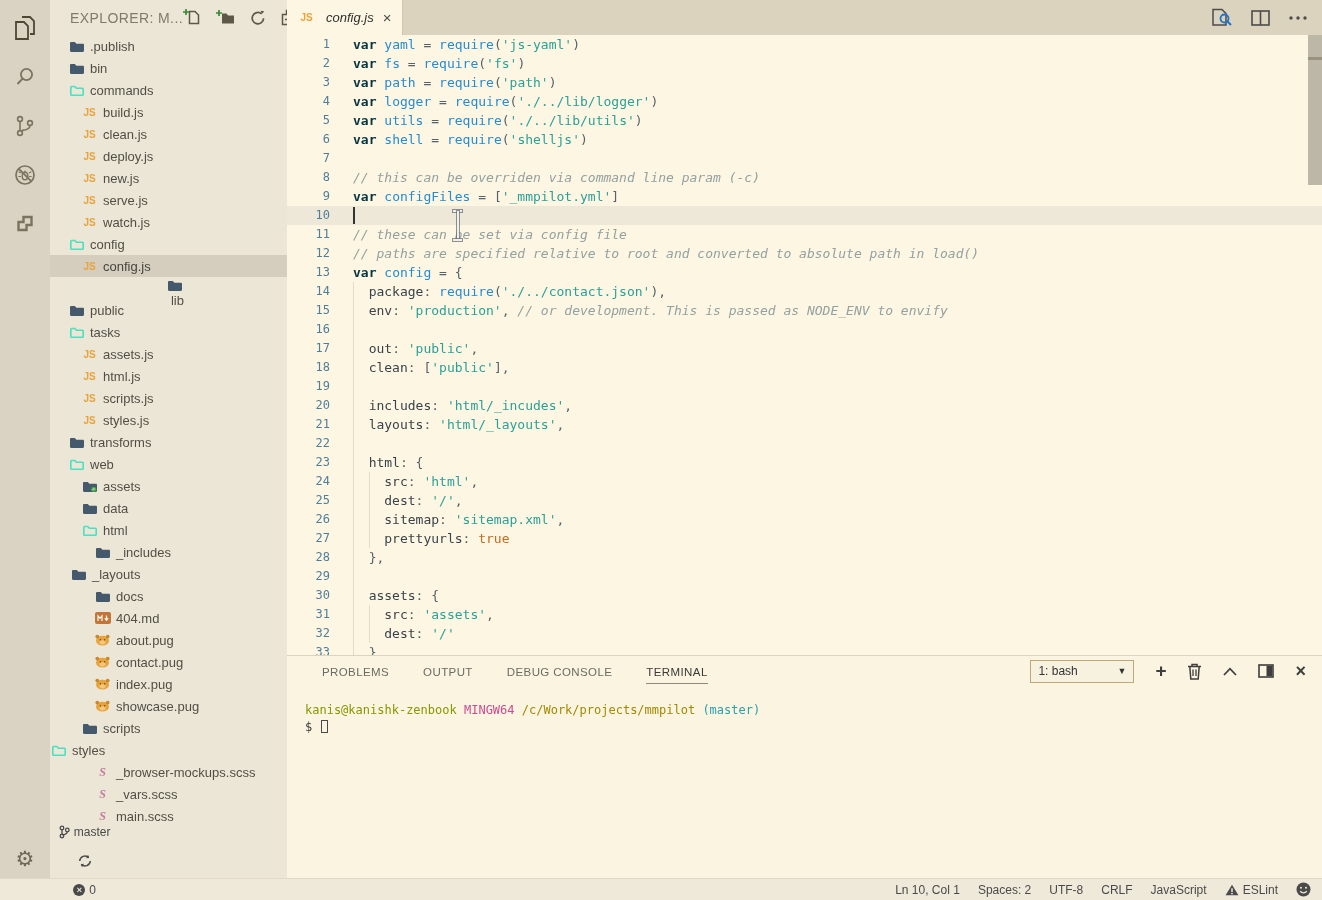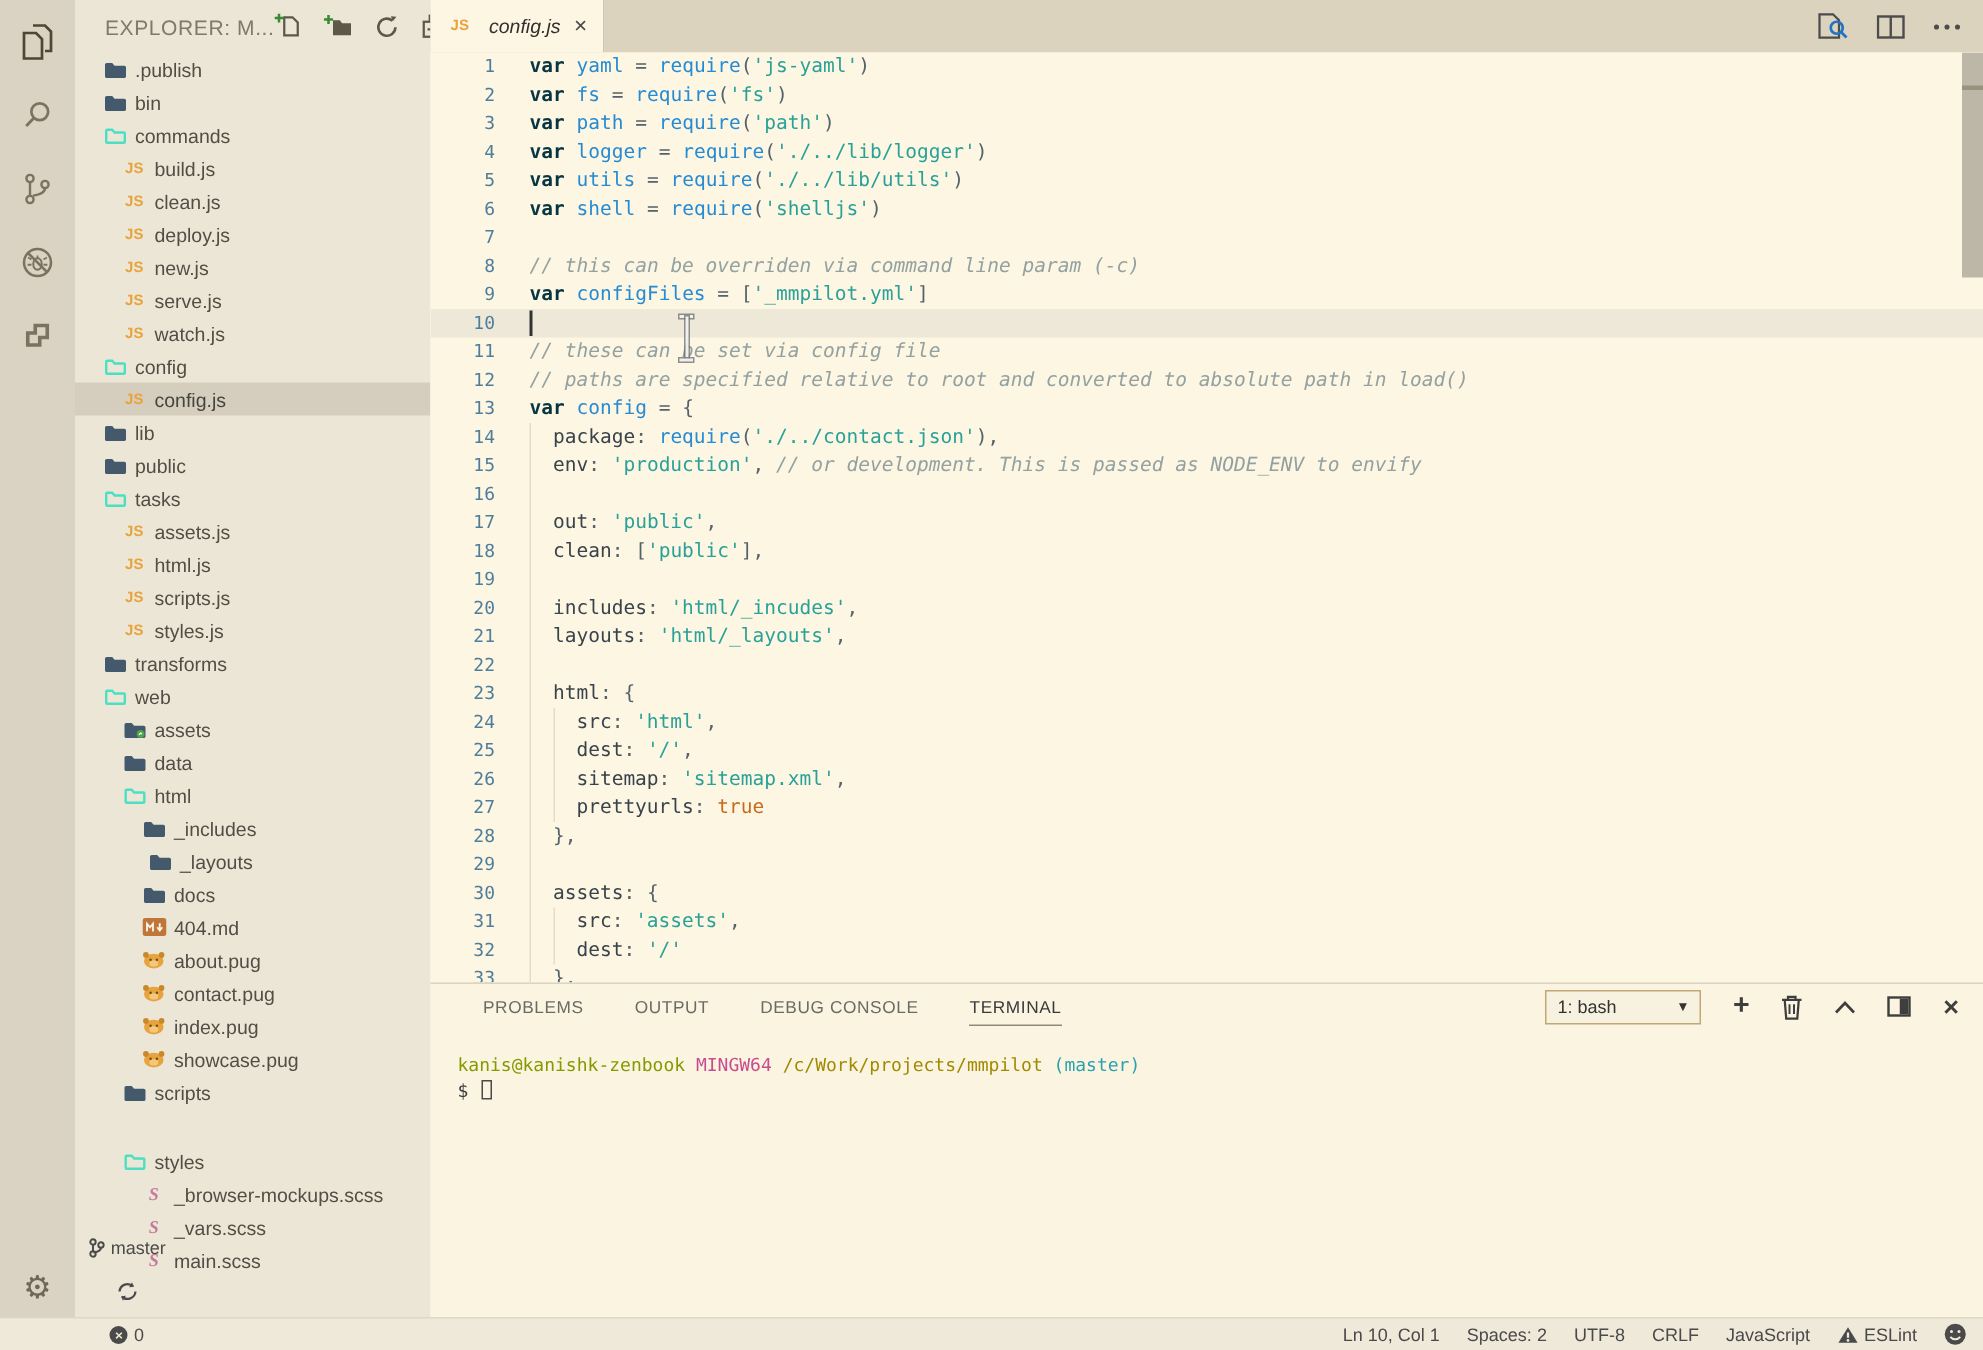--- a/index.html
+++ b/index.html
@@ -237,21 +237,21 @@
           </svg>
         </span>
         <span>config</span>
       </div>
       <div class="row sel" style="padding-left: 31px;">
         <span class="ticon">
           <span class="jsico">JS</span>
         </span>
         <span>config.js</span>
       </div>
-      <div class="row" style="padding-left: 18px;">
+      <div class="row" style="padding-left: 18px; flex-direction: column;">
         <span class="ticon">
           <svg width="16" height="13" viewBox="0 0 16 13" fill="none">
             <path d="M1 3.2c0-.7.5-1.2 1.2-1.2h3.6l1.6 1.8h6.4c.7 0 1.2.5 1.2 1.2v5.8c0 .7-.5 1.2-1.2 1.2H2.2c-.7 0-1.2-.5-1.2-1.2z" fill="#44596C"></path>
           </svg>
         </span>
         <span>lib</span>
       </div>
       <div class="row" style="padding-left: 18px;">
         <span class="ticon">
           <svg width="16" height="13" viewBox="0 0 16 13" fill="none">
@@ -335,21 +335,21 @@
         <span>html</span>
       </div>
       <div class="row" style="padding-left: 44px;">
         <span class="ticon">
           <svg width="16" height="13" viewBox="0 0 16 13" fill="none">
             <path d="M1 3.2c0-.7.5-1.2 1.2-1.2h3.6l1.6 1.8h6.4c.7 0 1.2.5 1.2 1.2v5.8c0 .7-.5 1.2-1.2 1.2H2.2c-.7 0-1.2-.5-1.2-1.2z" fill="#44596C"></path>
           </svg>
         </span>
         <span>_includes</span>
       </div>
-      <div class="row" style="padding-left: 48px;">
+      <div class="row" style="padding-left: 20px;">
         <span class="ticon">
           <svg width="16" height="13" viewBox="0 0 16 13" fill="none">
             <path d="M1 3.2c0-.7.5-1.2 1.2-1.2h3.6l1.6 1.8h6.4c.7 0 1.2.5 1.2 1.2v5.8c0 .7-.5 1.2-1.2 1.2H2.2c-.7 0-1.2-.5-1.2-1.2z" fill="#44596C"></path>
           </svg>
         </span>
         <span>_layouts</span>
       </div>
       <div class="row" style="padding-left: 44px;">
         <span class="ticon">
           <svg width="16" height="13" viewBox="0 0 16 13" fill="none">
@@ -421,21 +421,21 @@
         <span>showcase.pug</span>
       </div>
       <div class="row" style="padding-left: 31px;">
         <span class="ticon">
           <svg width="16" height="13" viewBox="0 0 16 13" fill="none">
             <path d="M1 3.2c0-.7.5-1.2 1.2-1.2h3.6l1.6 1.8h6.4c.7 0 1.2.5 1.2 1.2v5.8c0 .7-.5 1.2-1.2 1.2H2.2c-.7 0-1.2-.5-1.2-1.2z" fill="#44596C"></path>
           </svg>
         </span>
         <span>scripts</span>
       </div>
-      <div class="row" style="padding-left: 31px; margin-top: 24px;">
+      <div class="row" style="">
         <span class="ticon">
           <svg width="16" height="13" viewBox="0 0 16 13" fill="none">
             <path d="M1.8 3.2c0-.4.3-.7.7-.7h3.3l1.6 1.8h6.1c.4 0 .7.3.7.7v5.5c0 .4-.3.7-.7.7H2.5c-.4 0-.7-.3-.7-.7z" stroke="#4BE0C3" stroke-width="1.6"></path>
           </svg>
         </span>
         <span>styles</span>
       </div>
       <div class="row" style="padding-left: 44px;">
         <span class="ticon">
           <span class="sassico">S</span>

